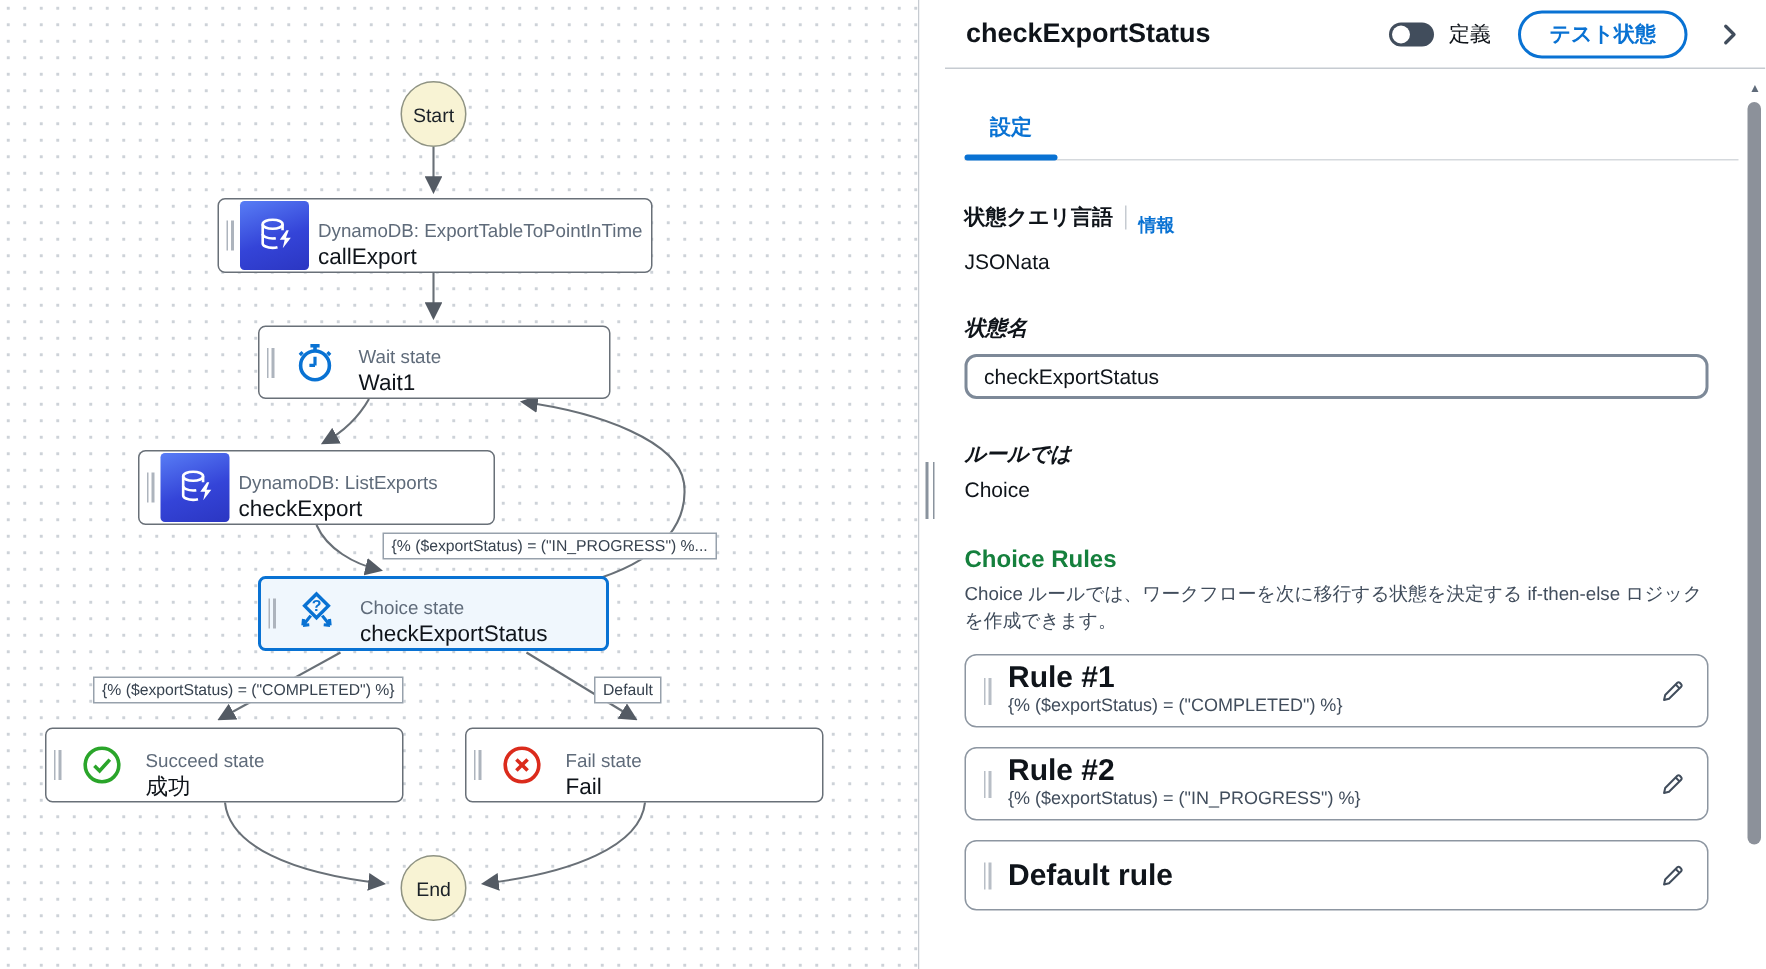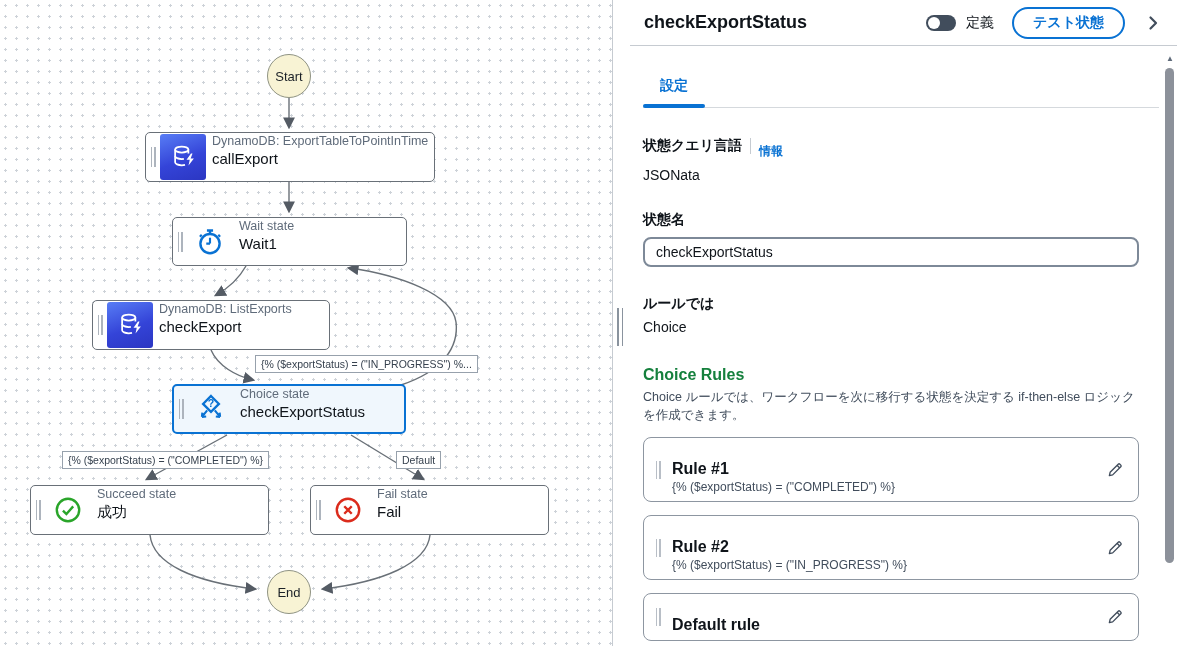--- a/index.html
+++ b/index.html
@@ -29,21 +29,21 @@
   }
   .node.selected{ border:2px solid #0972d3; background:#f0f7fd; }
   .grip{ width:14px; display:flex; align-items:center; justify-content:center; gap:2px; }
   .grip i{ display:block; width:1.5px; height:20px; background:#adb4bd; }
   .nicon{ display:flex; align-items:center; justify-content:center; }
   .nicon.sq{
     width:46px; margin:1px 0 1px 0; border-radius:3px;
     background:linear-gradient(160deg,#587df5 0%,#3444d8 55%,#2b36c2 100%);
   }
   .nicon.plain{ width:46px; }
-  .ntext{ display:flex; flex-direction:column; justify-content:flex-start; padding-left:6px; min-width:0; }
+  .ntext{ display:flex; flex-direction:column; justify-content:flex-end; padding-left:6px; min-width:0; }
   .nsub{ font-size:12.5px; color:#5f6b7a; line-height:16px; white-space:nowrap; }
   .nmain{ font-size:15px; color:#0f141a; line-height:19px; white-space:nowrap; }
   .edge-label{
     position:absolute; font-size:10.5px; color:#37424f; background:#fff;
     border:1px solid #97a1ac; padding:1px 5px; white-space:nowrap; line-height:14px;
   }
 
   
   .splitter{ width:17px; flex:0 0 17px; background:#fff; position:relative; cursor:col-resize; }
   .splitter .lines{ position:absolute; top:308px; left:4px; display:flex; gap:3px; }
@@ -74,37 +74,37 @@
     padding:0 17px 12px 17px; position:relative; cursor:pointer;
   }
   .tab::after{ content:""; position:absolute; left:0; right:0; bottom:-1px; height:4px; background:#0972d3; border-radius:2px; }
 
   .field-label-row{ margin-top:23px; display:flex; align-items:center; }
   .field-label{ font-size:14px; font-weight:700; color:#0f141a; }
   .label-sep{ width:1px; height:16px; background:#c6cbd1; margin:0 8px; }
   .info-link{ font-size:12px; font-weight:700; color:#0972d3; cursor:pointer;margin-top:12px; }
   .field-value{ font-size:14px; color:#0f141a; margin-top:7px; }
 
-  .label-solo{ margin-top:28px; font-size:14px; font-weight:700; }
+  .label-solo{ margin-top:28px; font-size:14px; font-weight:700;font-style:italic; }
   .text-input{
     margin-top:8px; width:100%; height:30px; border:2px solid #7d8998; border-radius:8px;
     font-size:14px; color:#0f141a; padding:0 11px; font-family:"Liberation Sans", sans-serif; background:#fff;
   }
 
   .section-heading{ margin-top:31px; font-size:16px; font-weight:700; color:#15803d; }
   .section-desc{ margin-top:4px; font-size:12.5px; line-height:18px; color:#414d5c; }
 
   .rule-card{
     margin-top:13px; border:1px solid #8d96a1; border-radius:8px; background:#fff;
     min-height:47px; display:flex; align-items:center; padding:6px 12px 6px 6px;
   }
   .rule-grip{ width:16px; display:flex; justify-content:center; gap:2px; align-self:center; }
   .rule-grip i{ display:block; width:1.5px; height:18px; background:#b8bec6; }
   .rule-text{ flex:1; min-width:0; padding-left:6px; }
-  .rule-title{ font-size:16px; font-weight:700; color:#0f141a; line-height:18px;margin-top:16px; }
+  .rule-title{ font-size:20px; font-weight:700; color:#0f141a; line-height:18px; }
   .rule-expr{ font-size:12px; color:#414d5c; line-height:16px; margin-top:1px; }
   .edit-btn{ background:none; border:none; cursor:pointer; padding:2px; display:flex; }
 
   .add-rule-btn{
     margin-top:12px; display:inline-flex; align-items:center; gap:8px;
     border:2px solid #0972d3; border-radius:16px; background:#fff; color:#0972d3;
     height:31px; padding:0 18px; font-size:14px; font-weight:700; cursor:pointer;
     font-family:"Liberation Sans", sans-serif;
   }
 

